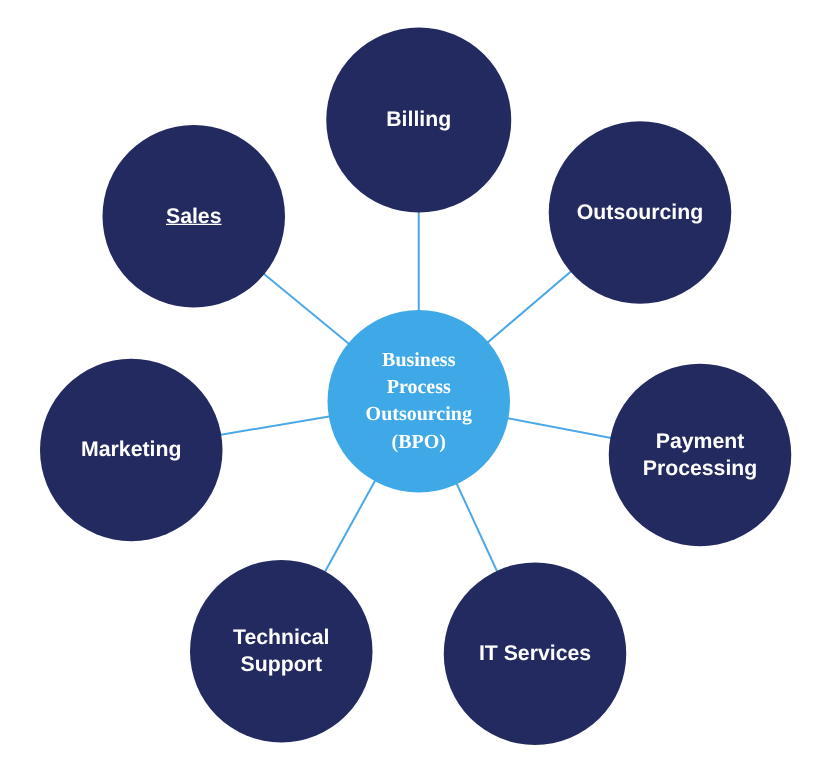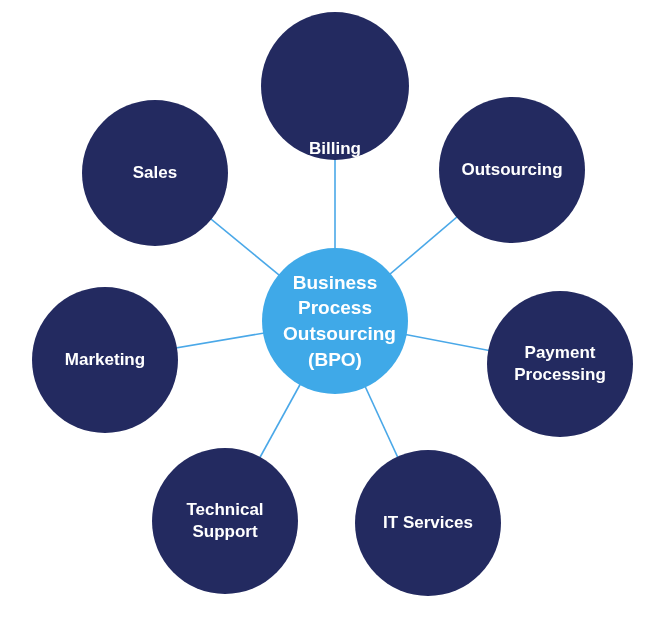--- a/index.html
+++ b/index.html
@@ -41,35 +41,36 @@
     text-align:center;
     font-weight:bold;
     font-size:17px;
     line-height:1.3;
   }
   .node .label{
     max-width:118px;
   }
   .node-center{
     background:var(--center-fill);
-    font-size:19px;
+    font-size:16px;
     line-height:1.35;
+    font-family:Liberation Serif, serif;
   }
   .node-center .label{
     max-width:104px;
   }
   
   .node-center     {left:262px; top:248px; width:146px; height:146px;}
-  .node-billing    {left:261px; top:12px;  width:148px; height:148px;align-items:flex-end;}
+  .node-billing    {left:261px; top:22px;  width:148px; height:148px;}
   .node-purchasing {left:439px; top:97px;  width:146px; height:146px;}
   .node-payment    {left:487px; top:291px; width:146px; height:146px;}
   .node-itservices {left:355px; top:450px; width:146px; height:146px;}
   .node-techsupport{left:152px; top:448px; width:146px; height:146px;}
   .node-marketing  {left:32px;  top:287px; width:146px; height:146px;text-align:center;}
-  .node-sales      {left:82px;  top:100px; width:146px; height:146px;}
+  .node-sales      {left:82px;  top:100px; width:146px; height:146px;text-decoration:underline;}
 </style>
 </head>
 <body>
 
 <div class="canvas">
 
   <svg class="connectors" viewBox="0 0 663 618" xmlns="http://www.w3.org/2000/svg" aria-hidden="true">
     <line x1="335" y1="321" x2="335" y2="86"></line>
     <line x1="335" y1="321" x2="512" y2="170"></line>
     <line x1="335" y1="321" x2="560" y2="364"></line>

